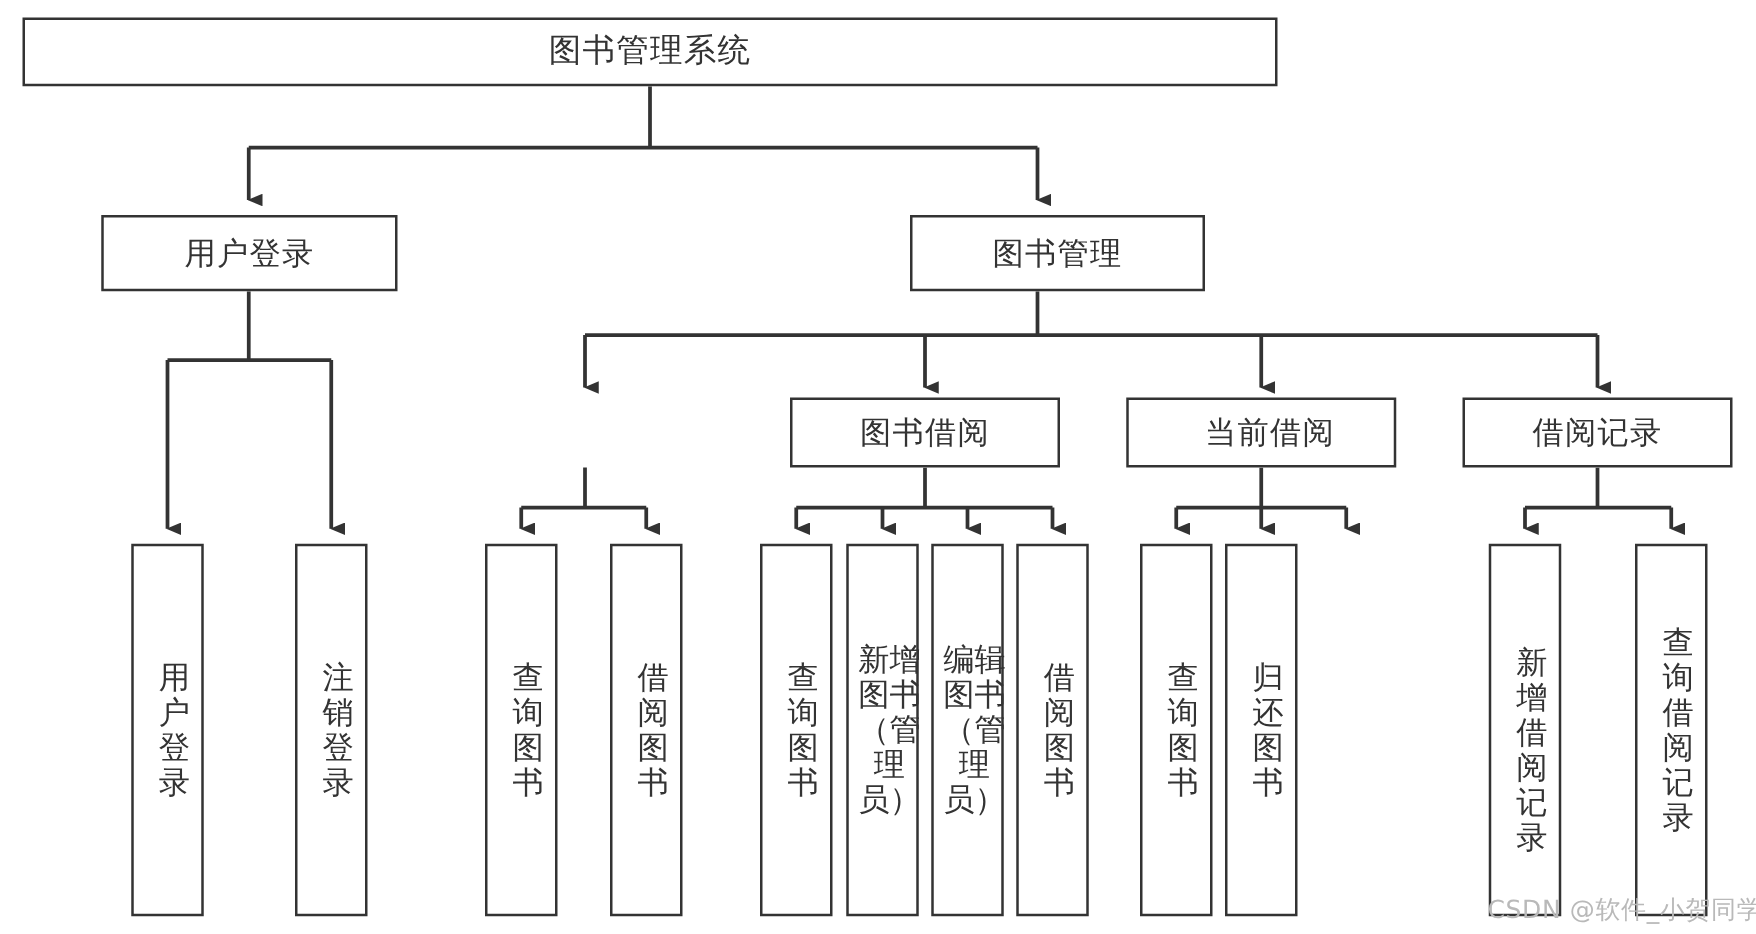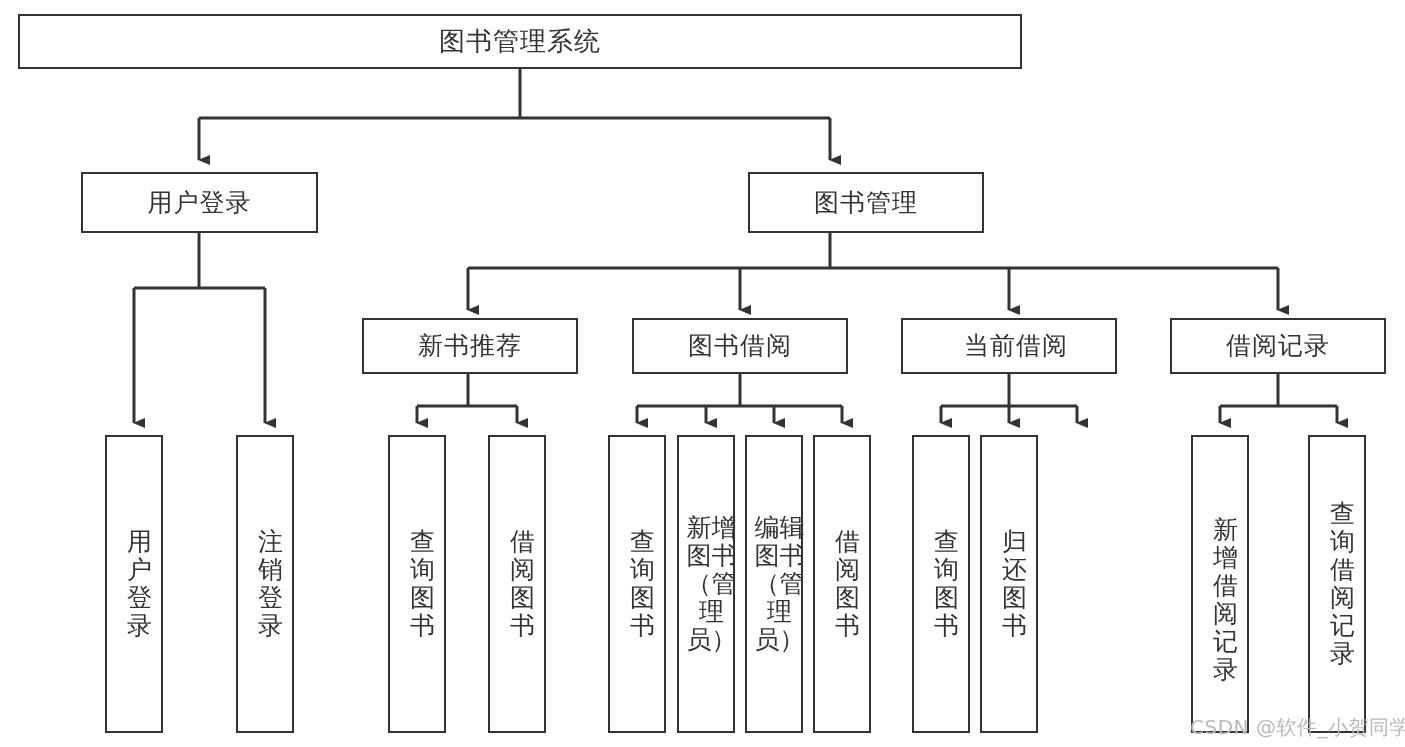--- a/index.html
+++ b/index.html
@@ -128,27 +128,24 @@
     </g>
   </svg>
 
   <div class="node horiz root" style="left:18px; top:14px; width:1004px; height:55px;">
     <span>图书管理系统</span>
   </div>
 
   <div class="node horiz" style="left:81px; top:172px; width:237px; height:61px;">
     <span>用户登录</span>
   </div>
-  <div class="node horiz" style="left:748px; top:172px; width:236px; height:61px;">
+  <div class="node horiz" style="left:728px; top:172px; width:236px; height:61px;">
     <span>图书管理</span>
   </div>
 
-  <div class="node horiz" style="left:362px; top:318px; width:216px; height:56px;">
-    <span>新书推荐</span>
-  </div>
   <div class="node horiz" style="left:632px; top:318px; width:216px; height:56px;">
     <span>图书借阅</span>
   </div>
   <div class="node horiz" style="left:901px; top:318px; width:216px; height:56px;padding-left:14px;">
     <span>当前借阅</span>
   </div>
   <div class="node horiz" style="left:1170px; top:318px; width:216px; height:56px;">
     <span>借阅记录</span>
   </div>
 

